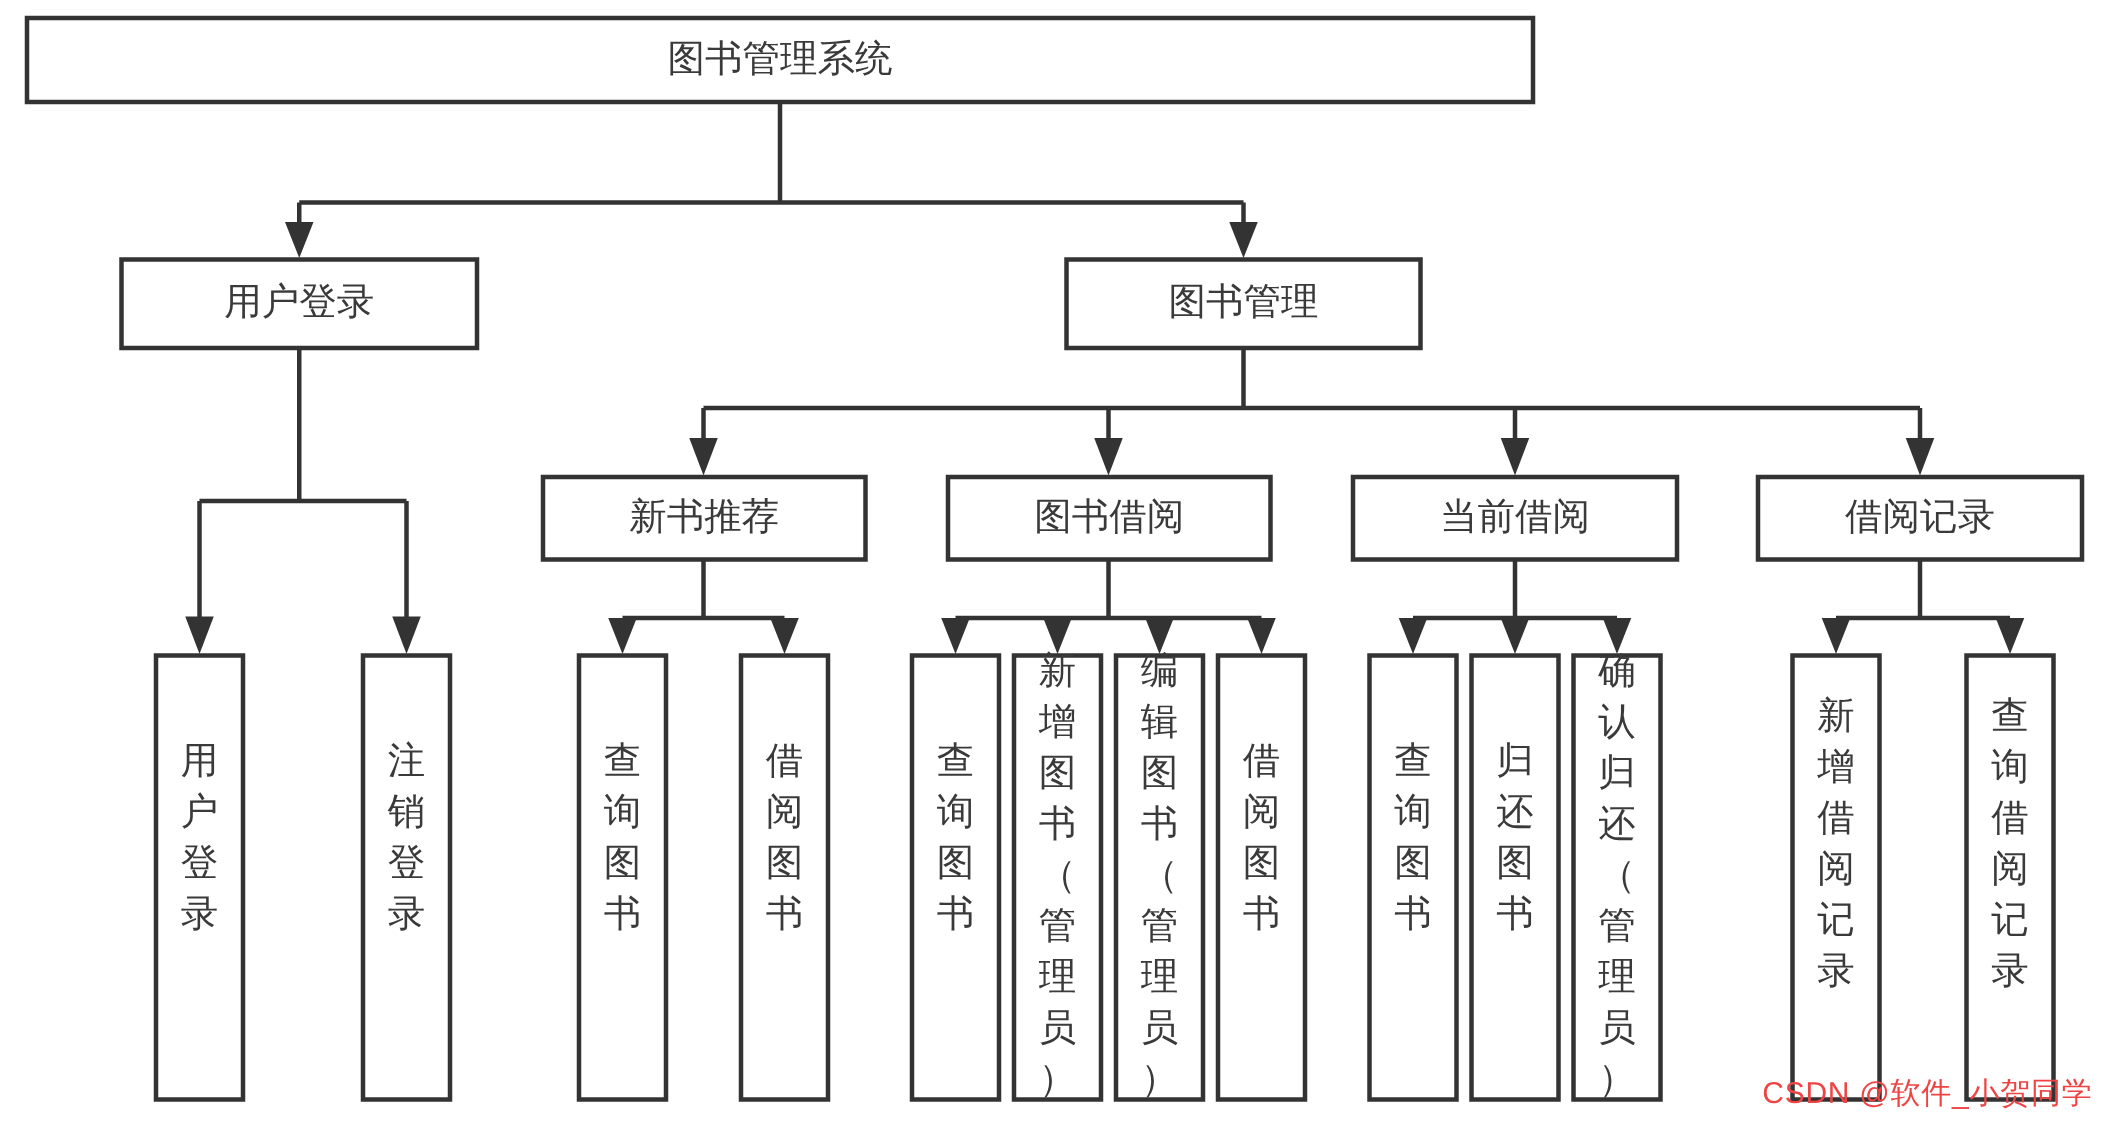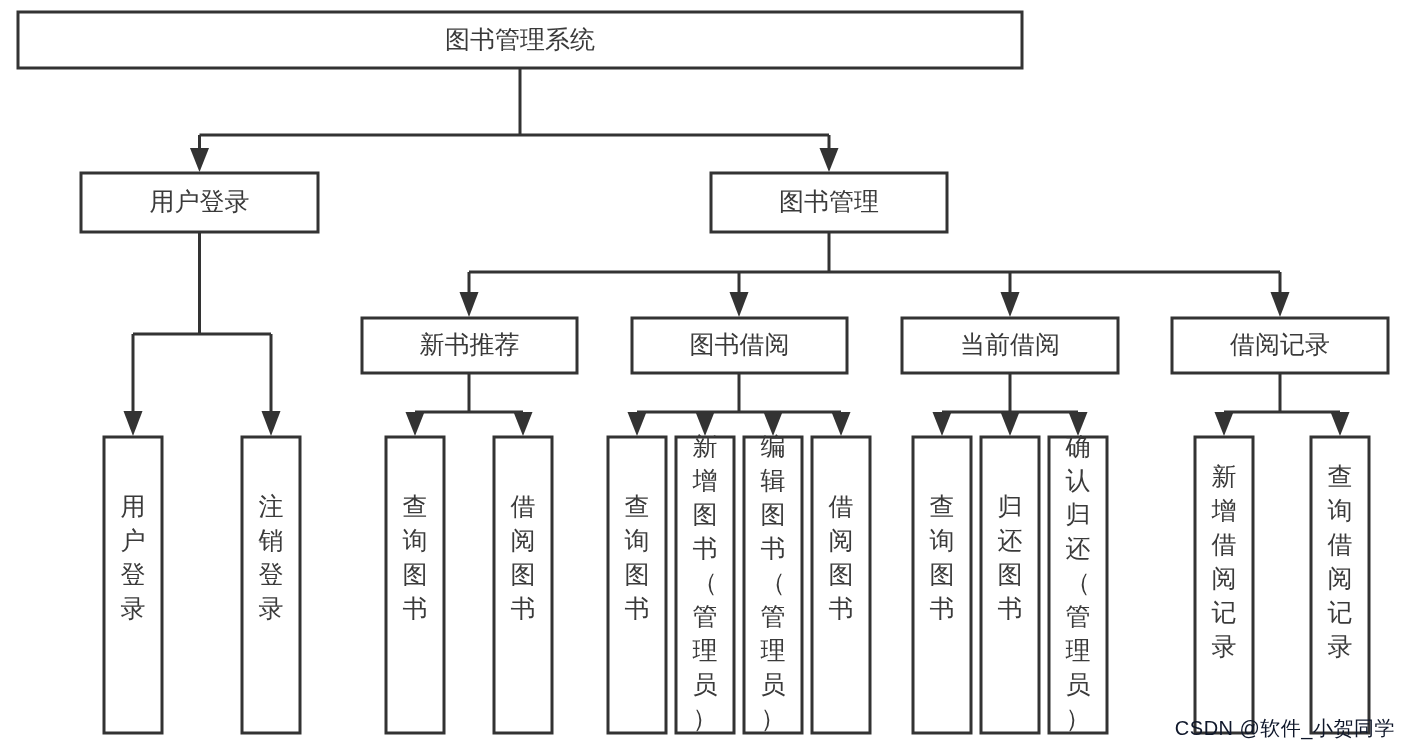--- a/index.html
+++ b/index.html
@@ -53,21 +53,21 @@
     font-family: "Liberation Sans", sans-serif;
     font-size: 25px;
     text-anchor: middle;
   }
   .watermark {
     position: absolute;
     right: 10px;
     bottom: 5px;
     font-family: "Liberation Sans", sans-serif;
     font-size: 20px;
-    color: #0f172a;
+    color: #ef4444;
     white-space: nowrap;
     letter-spacing: 0.5px;
   }
 </style>
 </head>
 <body>
 
 <div id="diagram-root">
   <svg class="flow" viewBox="0 0 1405 747" xmlns="http://www.w3.org/2000/svg">
 

